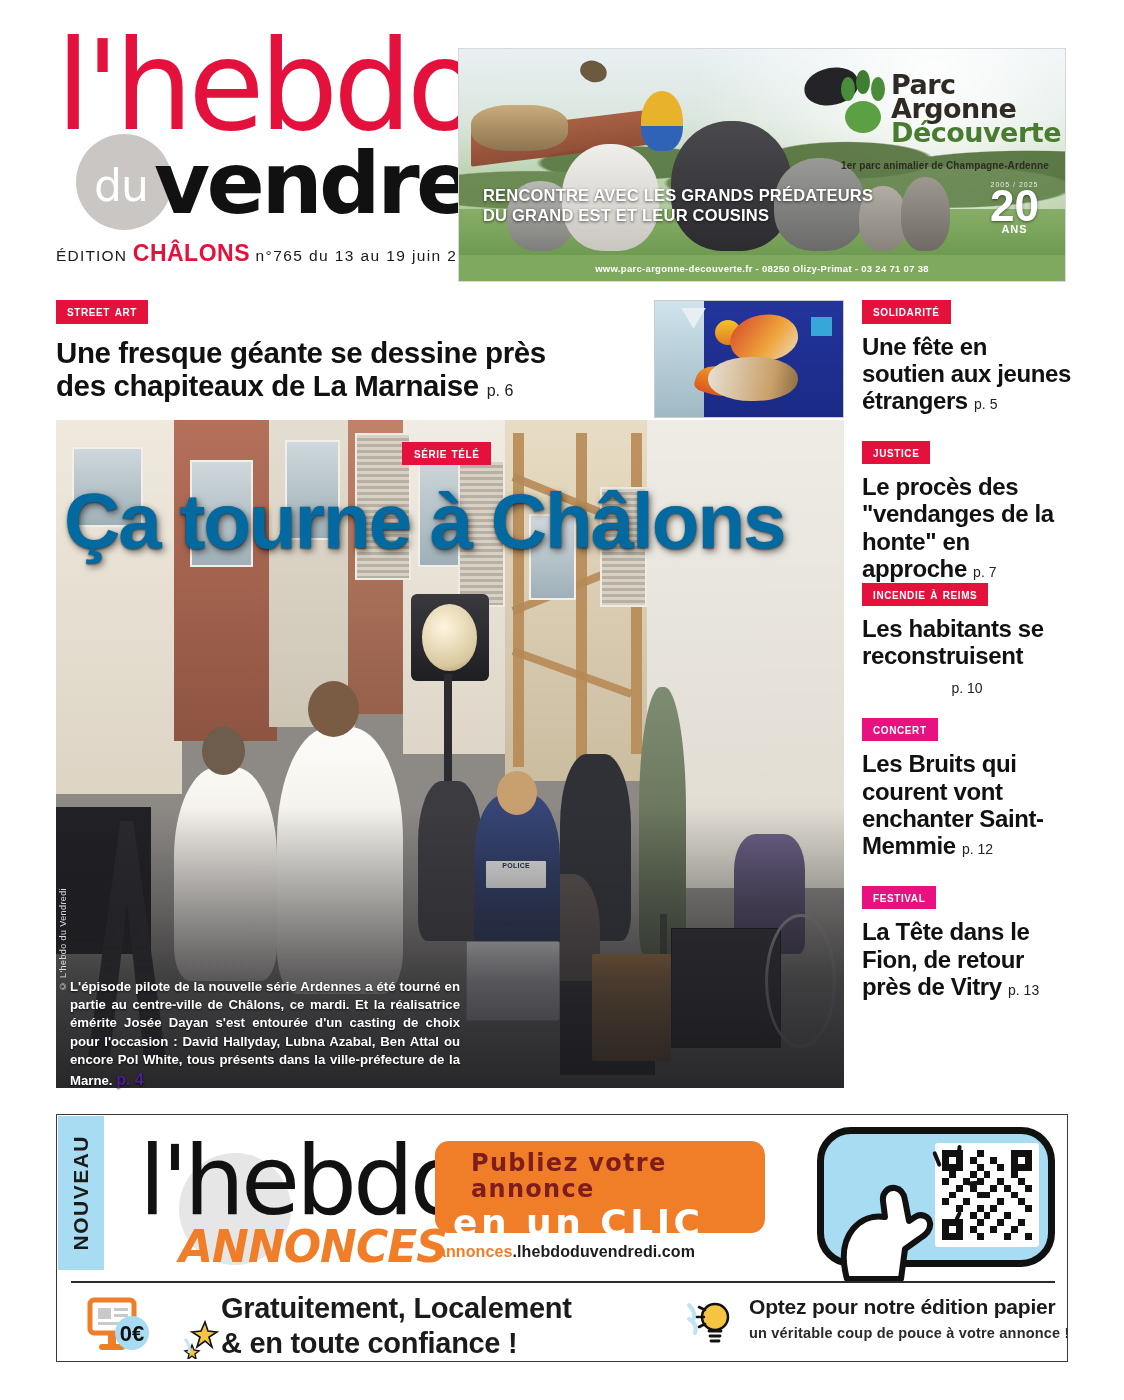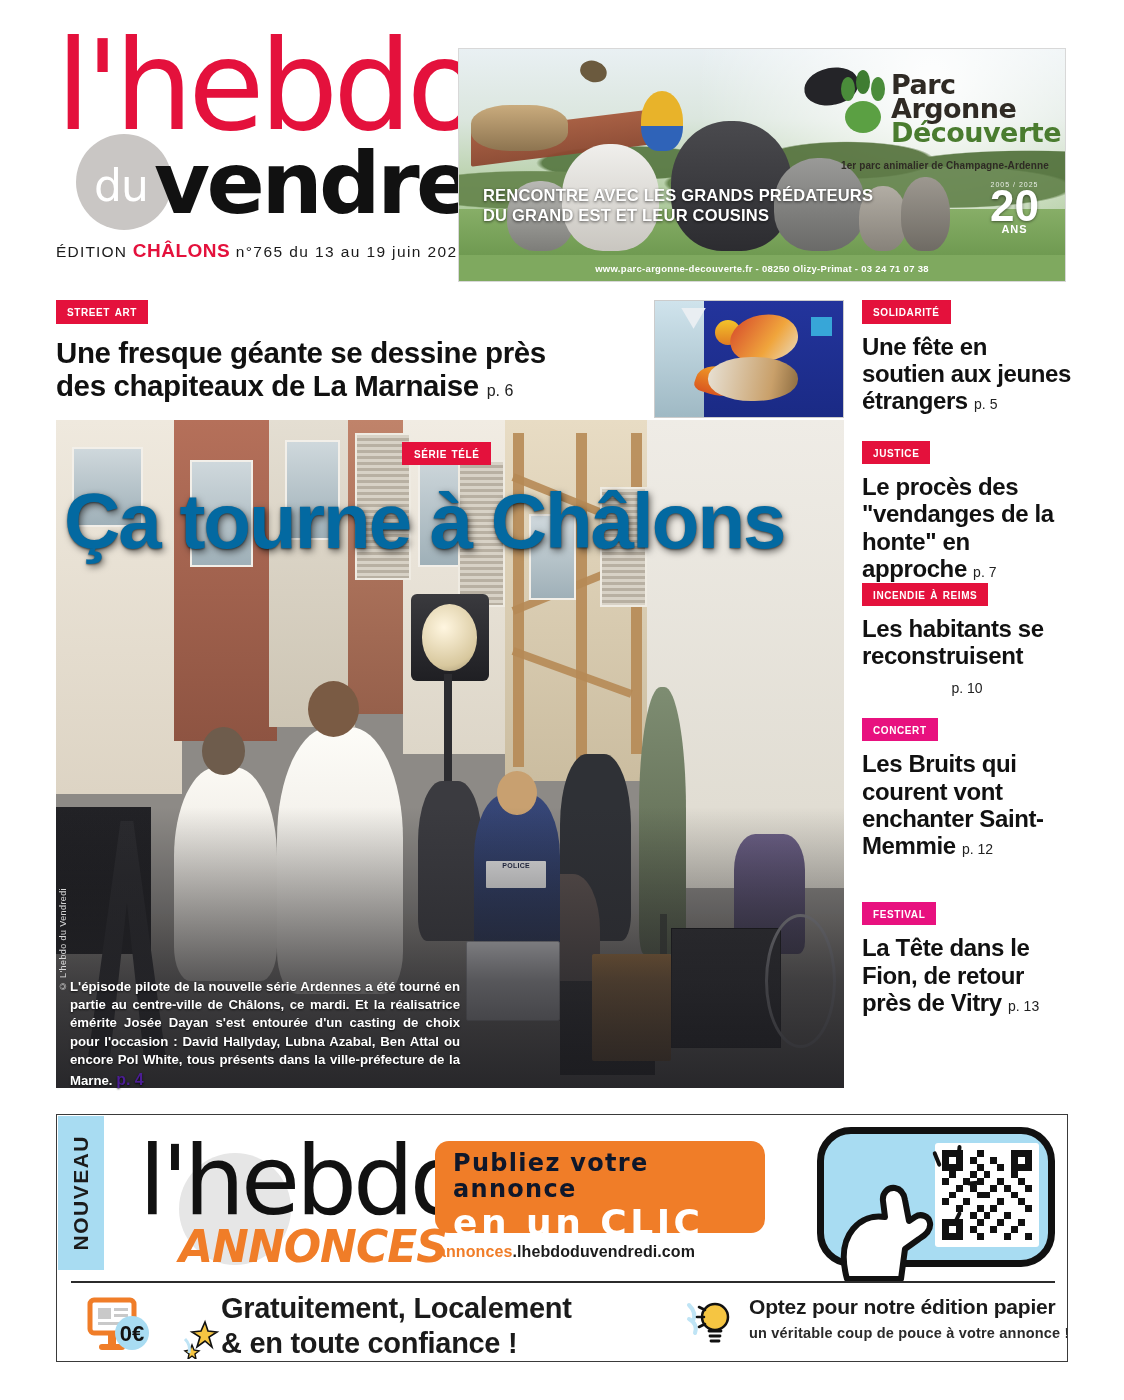--- a/index.html
+++ b/index.html
@@ -32,21 +32,21 @@
     position:absolute; left:98px; top:8px;
     font-family:"DejaVu Sans", sans-serif; font-size:86px; font-weight:700;
     color:#111; letter-spacing:-3.5px; line-height:1; white-space:nowrap;
   }
   .mast-line1 {
     margin-top:6px; font-size:15.5px; letter-spacing:1.6px;
     color:#1a1a1a; white-space:nowrap; font-weight:400;
   }
   .mast-line1 b { font-weight:700; letter-spacing:0.6px; }
   .mast-line2 { margin-top:4px; font-size:15.5px; letter-spacing:1.2px; color:#1a1a1a; white-space:nowrap; }
-  .mast-line2 .ville { color:#e4113c; font-weight:700; font-size:19px; letter-spacing:0.5px; }
+  .mast-line2 .ville { color:#e4113c; font-weight:700; font-size:23px; letter-spacing:0.5px; }
   .mast-line2 .issue { letter-spacing:1.4px; }
 
   
   .topad {
     position:absolute; left:458px; top:48px; width:608px; height:234px;
     border:1px solid #d8d8d8; overflow:hidden;
     background: linear-gradient(#dfe8ee 0%, #cfe0d6 38%, #b9cfae 66%, #9dbf86 100%);
   }
   .topad-sky { position:absolute; inset:0;
     background:
@@ -293,22 +293,22 @@
   .ba-annonces {
     position:absolute; left:52px; top:92px;
     font-family:"DejaVu Sans", sans-serif; font-size:44px; font-weight:700;
     font-style:italic; color:#f07d28; letter-spacing:-1px; white-space:nowrap;
   }
   .ba-orange {
     position:absolute; left:378px; top:26px; width:330px; height:92px;
     background:#f07d28; border-radius:14px; padding:9px 16px 0 18px;
   }
   .ba-orange .l1 {
-    font-family:"DejaVu Sans", sans-serif; color:#0f172a; font-weight:700;
-    font-size:24px; letter-spacing:1.3px; line-height:1.1;
+    font-family:"DejaVu Sans", sans-serif; color:#7f1d1d; font-weight:700;
+    font-size:24px; letter-spacing:1.3px; line-height:1.1;margin-left:18px;
   }
   .ba-orange .l2 {
     font-family:"DejaVu Sans", sans-serif; color:#fff; font-weight:700;
     font-size:36px; letter-spacing:3.5px; line-height:1.05; margin-top:1px;
   }
   .ba-url {
     position:absolute; left:380px; top:128px;
     font-size:16px; font-weight:700; color:#1b1b1b; letter-spacing:.1px;
   }
   .ba-url .o { color:#f07d28; }
@@ -527,21 +527,21 @@
     </div>
 
     <div class="rail-item" style="margin-bottom:22px;">
       <span class="badge">Incendie à Reims</span>
       <div class="rail-head">
         <span>Les habitants se reconstruisent</span>
       </div>
       <div class="pg-standalone">p. 10</div>
     </div>
 
-    <div class="rail-item" style="margin-bottom:42px;">
+    <div class="rail-item" style="margin-bottom:26px;">
       <span class="badge pink">Concert</span>
       <div class="rail-head">
         <span>Les Bruits qui courent vont enchanter Saint-Memmie</span>
         <span class="pg">p. 12</span>
       </div>
     </div>
 
     <div class="rail-item">
       <span class="badge pink">Festival</span>
       <div class="rail-head">

